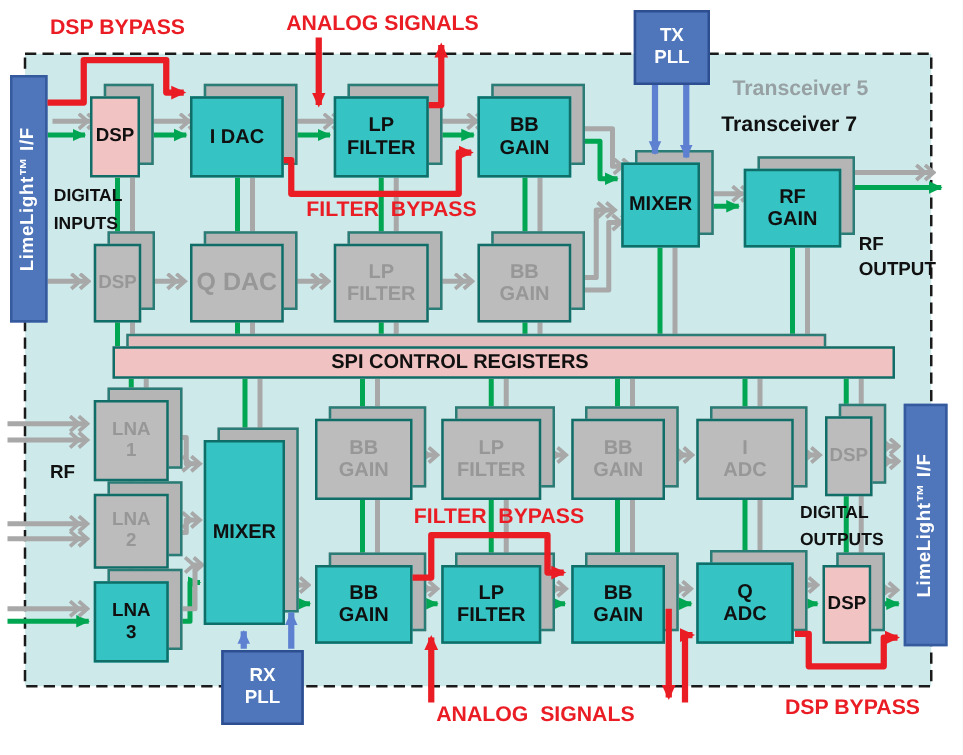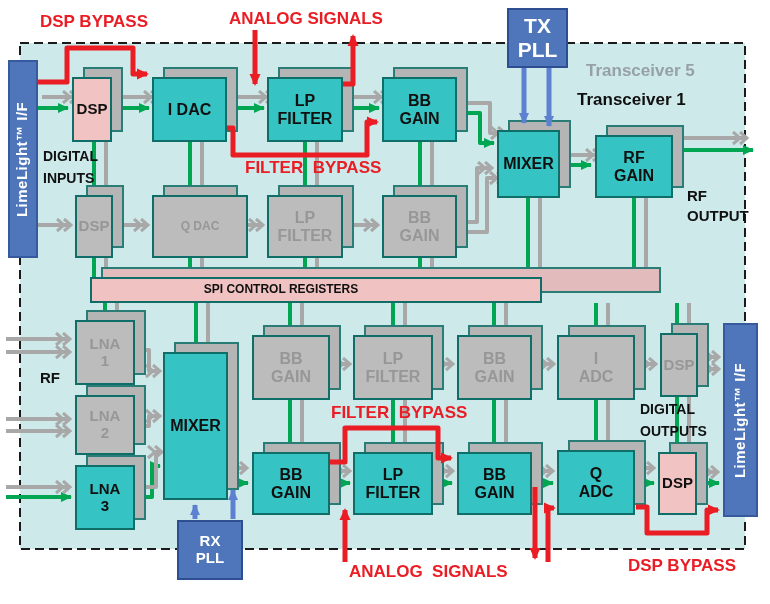--- a/index.html
+++ b/index.html
@@ -108,50 +108,50 @@
         <polyline points="331,364 349,364" stroke="#a8a8a8" stroke-width="4" marker-end="url(#m-d)"></polyline>
         <polyline points="434,364 452,364" stroke="#a8a8a8" stroke-width="4" marker-end="url(#m-d)"></polyline>
         <polyline points="533,364 553,364" stroke="#a8a8a8" stroke-width="4" marker-end="url(#m-d)"></polyline>
         <polyline points="636,364 655,364" stroke="#a8a8a8" stroke-width="4" marker-end="url(#m-d)"></polyline>
         <polyline points="699,357 718,357" stroke="#a8a8a8" stroke-width="4" marker-end="url(#m-d)"></polyline>
         <polyline points="699,369 718,369" stroke="#a8a8a8" stroke-width="4" marker-end="url(#m-d)"></polyline>
       </g>
   </svg>
 
   <div id="blocks">
-      <div class="blk v-blue" style="left: 507px; top: 8px; width: 61px; height: 60px; font-size: 21px;">TX
+      <div class="blk v-blue" style="left: 507px; top: 8px; width: 61px; height: 60px; font-size: 15px;">TX
 PLL</div>
       <div class="blk v-bar" style="left: 8px; top: 60px; width: 30px; height: 198px; font-size: 15px;"><span>LimeLight™  I/F</span></div>
       <div class="shadow" style="left: 83px; top: 67px; width: 40px; height: 65px;"></div>
       <div class="blk v-pink" style="left: 72px; top: 77px; width: 40px; height: 65px; font-size: 15px;">DSP</div>
       <div class="shadow" style="left: 163px; top: 67px; width: 75px; height: 65px;"></div>
       <div class="blk v-teal" style="left: 152px; top: 77px; width: 75px; height: 65px; font-size: 16px;">I DAC</div>
       <div class="shadow" style="left: 278px; top: 67px; width: 76px; height: 65px;"></div>
       <div class="blk v-teal" style="left: 267px; top: 77px; width: 76px; height: 65px; font-size: 16px;">LP
 FILTER</div>
       <div class="shadow" style="left: 393px; top: 67px; width: 75px; height: 65px;"></div>
       <div class="blk v-teal" style="left: 382px; top: 77px; width: 75px; height: 65px; font-size: 16px;">BB
 GAIN</div>
       <div class="shadow" style="left: 508px; top: 120px; width: 63px; height: 68px;"></div>
       <div class="blk v-teal" style="left: 497px; top: 130px; width: 63px; height: 68px; font-size: 16px;">MIXER</div>
       <div class="shadow" style="left: 606px; top: 125px; width: 78px; height: 63px;"></div>
       <div class="blk v-teal" style="left: 595px; top: 135px; width: 78px; height: 63px; font-size: 16px;">RF
 GAIN</div>
       <div class="shadow" style="left: 86px; top: 185px; width: 38px; height: 63px;"></div>
       <div class="blk v-gray" style="left: 75px; top: 195px; width: 38px; height: 63px; font-size: 15px;">DSP</div>
       <div class="shadow" style="left: 163px; top: 185px; width: 75px; height: 63px;"></div>
-      <div class="blk v-gray" style="left: 152px; top: 195px; width: 96px; height: 63px; font-size: 12px;">Q DAC</div>
+      <div class="blk v-gray" style="left: 152px; top: 195px; width: 75px; height: 63px; font-size: 20px;">Q DAC</div>
       <div class="shadow" style="left: 278px; top: 185px; width: 76px; height: 63px;"></div>
       <div class="blk v-gray" style="left: 267px; top: 195px; width: 76px; height: 63px; font-size: 16px;">LP
 FILTER</div>
       <div class="shadow" style="left: 393px; top: 185px; width: 75px; height: 63px;"></div>
       <div class="blk v-gray" style="left: 382px; top: 195px; width: 75px; height: 63px; font-size: 16px;">BB
 GAIN</div>
       <div class="shadow shadow-pink" style="left: 101px; top: 267px; width: 560px; height: 26px;"></div>
-      <div class="blk v-spibar" style="left: 90px; top: 277px; width: 452px; height: 26px; font-size: 12px; padding-right: 70px;">SPI CONTROL REGISTERS</div>
+      <div class="blk v-spibar" style="left: 90px; top: 277px; width: 626px; height: 26px; font-size: 16px; padding-right: 70px;">SPI CONTROL REGISTERS</div>
       <div class="shadow" style="left: 86px; top: 310px; width: 60px; height: 65px;"></div>
       <div class="blk v-gray" style="left: 75px; top: 320px; width: 60px; height: 65px; font-size: 15px;">LNA
 1</div>
       <div class="shadow" style="left: 86px; top: 385px; width: 60px; height: 60px;"></div>
       <div class="blk v-gray" style="left: 75px; top: 395px; width: 60px; height: 60px; font-size: 15px;">LNA
 2</div>
       <div class="shadow" style="left: 86px; top: 455px; width: 60px; height: 65px;"></div>
       <div class="blk v-teal" style="left: 75px; top: 465px; width: 60px; height: 65px; font-size: 15px;">LNA
 3</div>
       <div class="shadow" style="left: 174px; top: 342px; width: 65px; height: 148px;"></div>
@@ -212,21 +212,21 @@
         <polyline points="535,487 535,558" stroke="#ea1c24" stroke-width="5" marker-end="url(#m-r)"></polyline>
         <polyline points="548,562 548,508 554,508" stroke="#ea1c24" stroke-width="5" marker-end="url(#m-r)"></polyline>
         <polyline points="636,507 647,507 647,533 707,533 707,510 718,510" stroke="#ea1c24" stroke-width="5" marker-end="url(#m-r)"></polyline>
       </g>
   </svg>
 
   <div id="labels">
       <div class="lbl" style="left: 40px; top: 12px; font-size: 17px; color: rgb(234, 28, 36); line-height: 1.2;">DSP BYPASS</div>
       <div class="lbl" style="left: 229px; top: 9px; font-size: 17px; color: rgb(234, 28, 36); line-height: 1.2;">ANALOG SIGNALS</div>
       <div class="lbl" style="left: 586px; top: 61px; font-size: 17px; color: rgb(151, 161, 164); line-height: 1.2;">Transceiver 5</div>
-      <div class="lbl" style="left: 577px; top: 90px; font-size: 17px; color: rgb(16, 16, 16); line-height: 1.2;">Transceiver 1</div>
+      <div class="lbl" style="left: 577px; top: 90px; font-size: 17px; color: rgb(16, 16, 16); line-height: 1.2;">Transceiver 7</div>
       <div class="lbl" style="left: 43px; top: 146px; font-size: 14px; color: rgb(16, 16, 16); line-height: 1.55;">DIGITAL
 INPUTS</div>
       <div class="lbl" style="left: 245px; top: 158px; font-size: 17px; color: rgb(234, 28, 36); line-height: 1.2;">FILTER &nbsp;BYPASS</div>
       <div class="lbl" style="left: 687px; top: 186px; font-size: 15px; color: rgb(16, 16, 16); line-height: 1.35;">RF
 OUTPUT</div>
       <div class="lbl" style="left: 40px; top: 369px; font-size: 15px; color: rgb(16, 16, 16); line-height: 1.2;">RF</div>
       <div class="lbl" style="left: 640px; top: 399px; font-size: 14px; color: rgb(16, 16, 16); line-height: 1.55;">DIGITAL
 OUTPUTS</div>
       <div class="lbl" style="left: 331px; top: 403px; font-size: 17px; color: rgb(234, 28, 36); line-height: 1.2;">FILTER &nbsp;BYPASS</div>
       <div class="lbl" style="left: 349px; top: 562px; font-size: 17px; color: rgb(234, 28, 36); line-height: 1.2;">ANALOG &nbsp;SIGNALS</div>

